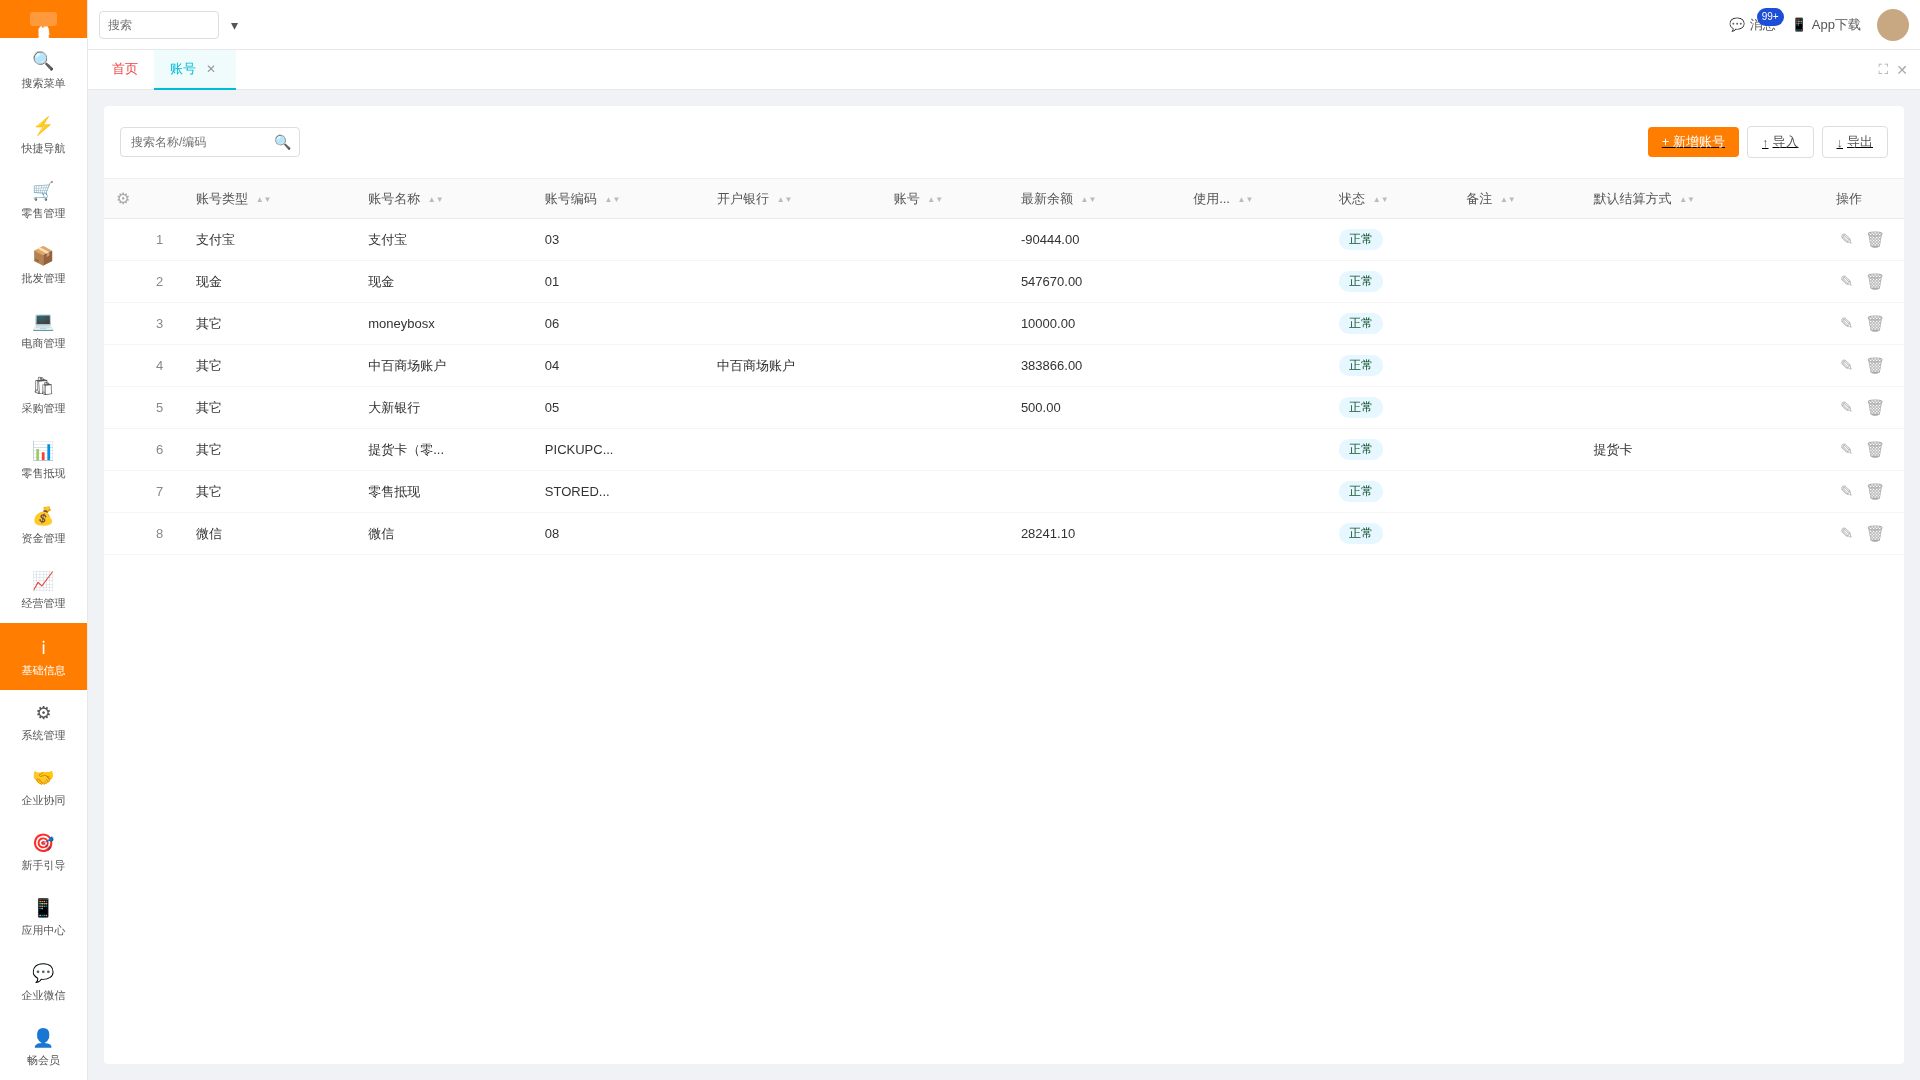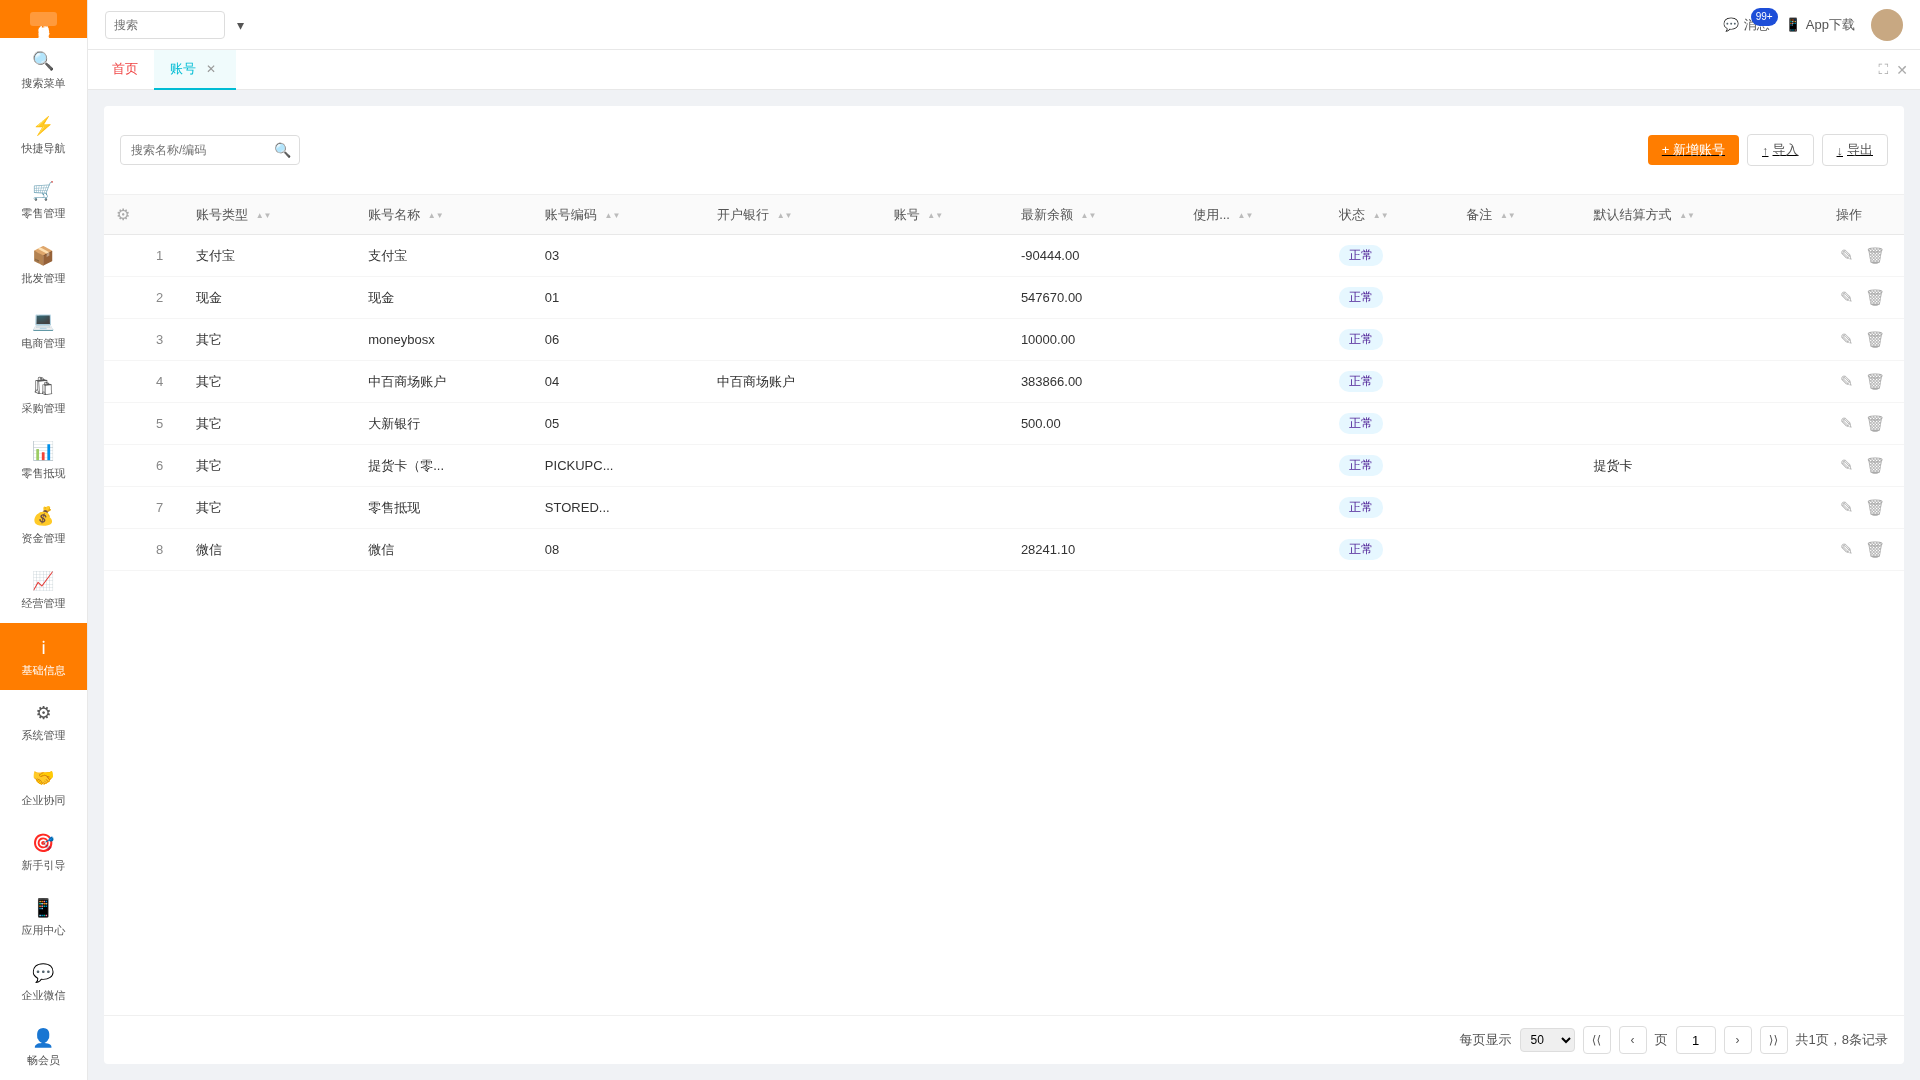--- a/index.html
+++ b/index.html
@@ -48,21 +48,21 @@
       overflow: hidden;
     }
 
     
     .top-header {
       height: 50px;
       background: #fff;
       display: flex;
       align-items: center;
       justify-content: space-between;
-      padding: 0 17px;
+      padding: 0 11px;
       border-bottom: 1px solid #e8e8e8;
       flex-shrink: 0;
     }
     .top-header-left {
       display: flex;
       align-items: center;
       gap: 12px;
     }
     .header-search {
       width: 120px;
@@ -175,21 +175,21 @@
       display: flex;
       flex-direction: column;
       overflow: hidden;
     }
 
     
     .toolbar {
       display: flex;
       align-items: center;
       justify-content: space-between;
-      padding: 28px 16px;
+      padding: 20px 16px;
       border-bottom: 1px solid #f0f0f0;
     }
     .toolbar-left { display: flex; align-items: center; gap: 8px; }
     .toolbar-right { display: flex; align-items: center; gap: 8px; text-decoration: underline; }
     .search-input-wrapper {
       position: relative;
       display: flex;
       align-items: center;
     }
     .search-input {
@@ -282,21 +282,21 @@
     .status-badge {
       display: inline-block;
       padding: 2px 10px;
       border-radius: 10px;
       font-size: 12px;
       background: #f0f0f0;
       color: #555;
     }
     .status-normal {
       background: #e6f7ff;
-      color: #4c1d95;
+      color: #14532d;
       text-align: center;
     }
 
     .action-btn {
       cursor: pointer;
       color: #aaa;
       font-size: 16px;
       padding: 2px 4px;
     }
 
@@ -694,30 +694,15 @@
       <td></td>
       <td>
         <span class="action-btn">✎</span>
         <span class="action-btn">🗑</span>
       </td>
     </tr>
             </tbody>
         </table>
       </div>
 
-      <div class="pagination-bar">
-        <span>每页显示</span>
-        <select class="page-size-select">
-          <option value="50" selected="">50</option>
-          <option value="100">100</option>
-          <option value="200">200</option>
-        </select>
-        <button class="page-nav-btn">⟨⟨</button>
-        <button class="page-nav-btn">‹</button>
-        <span>页</span>
-        <input type="text" class="page-input" value="1" style="">
-        <button class="page-nav-btn">›</button>
-        <button class="page-nav-btn">⟩⟩</button>
-        <span>共1页，8条记录</span>
-      </div>
     </div>
   </div>
 </div>
 
 </body></html>

